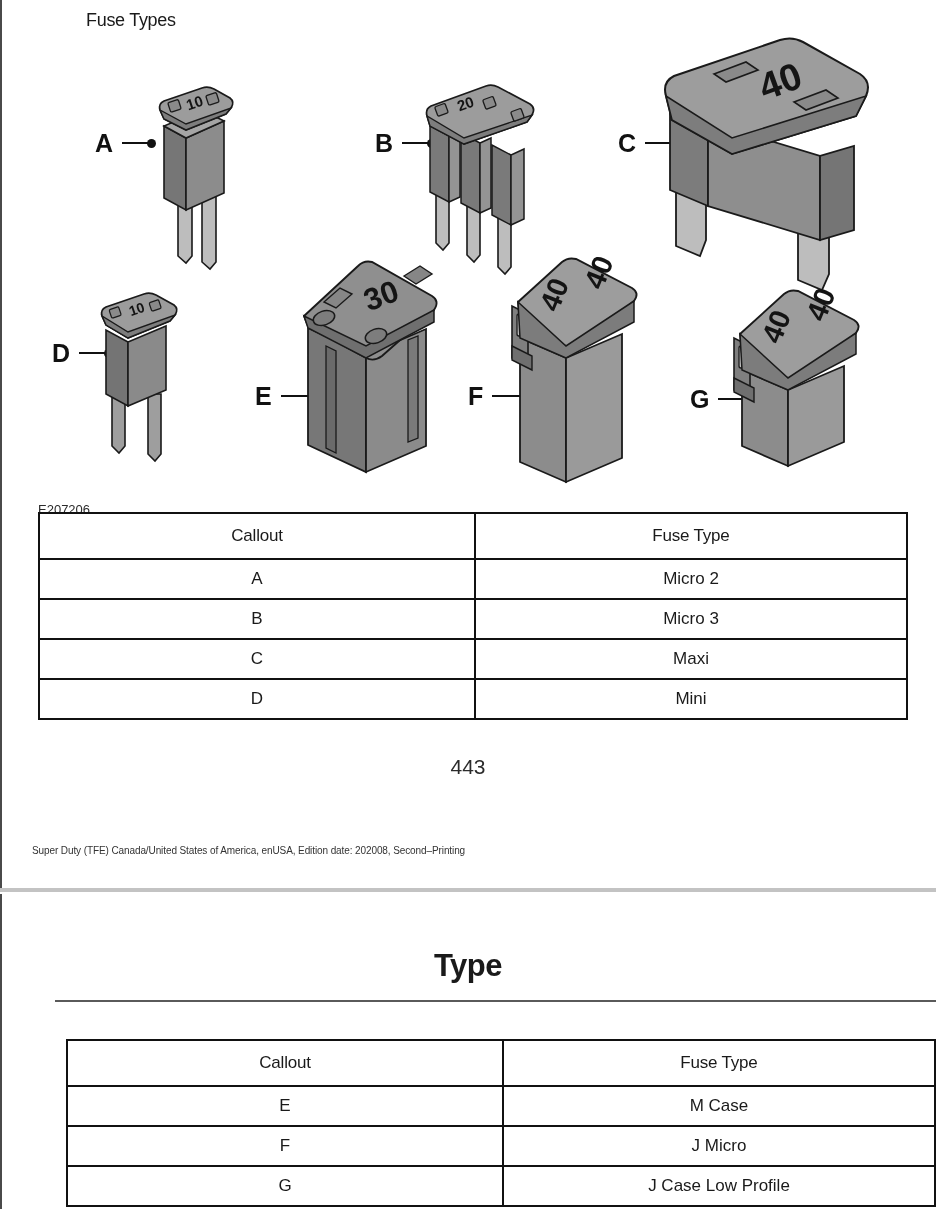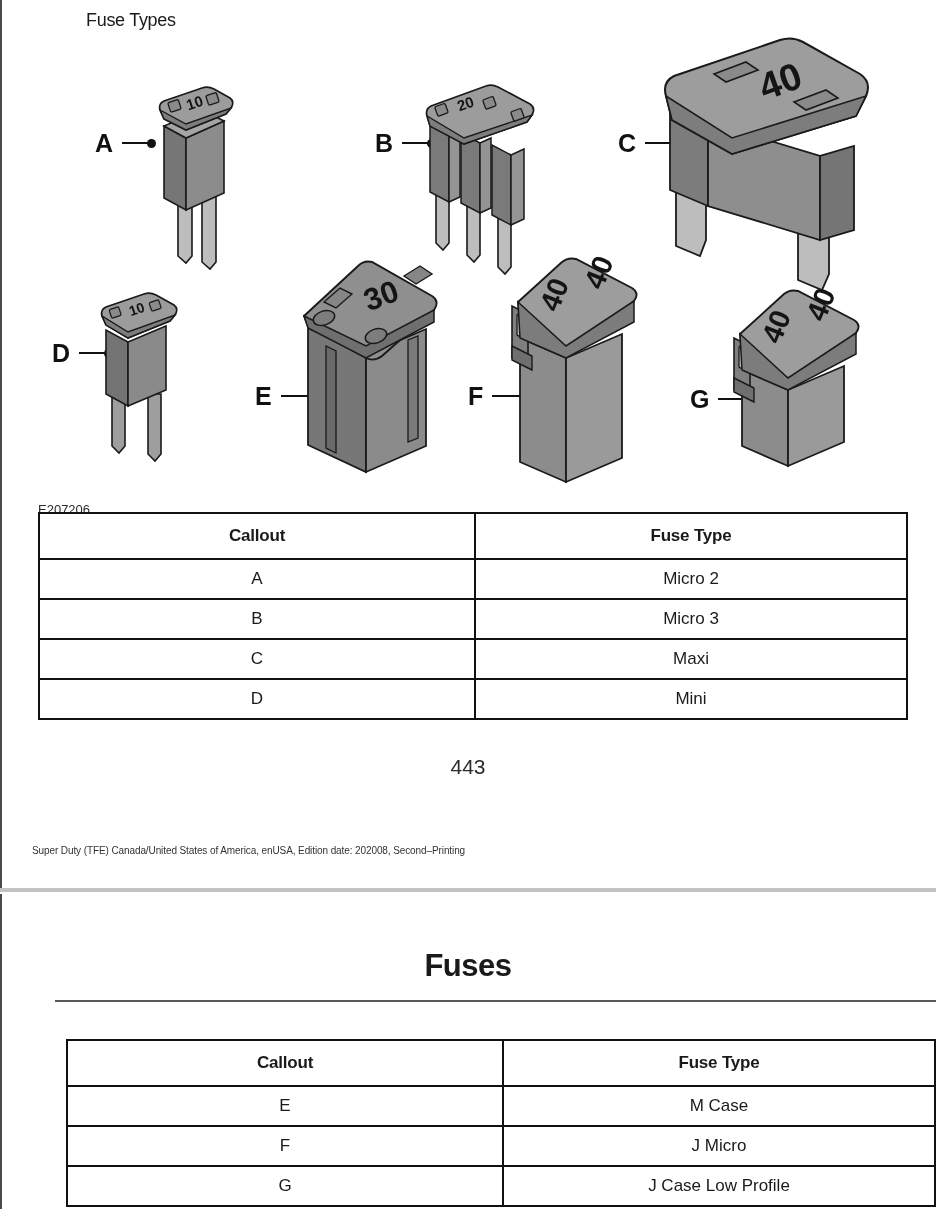--- a/index.html
+++ b/index.html
@@ -114,21 +114,21 @@
     table-layout: fixed;
   }
   .data-table td, .data-table th {
     border: 2px solid #111;
     text-align: center;
     font-weight: normal;
     font-size: 17px;
     color: #1a1a1a;
   }
   .data-table th {
-    font-weight: bold;
+    font-weight: normal;
     font-size: 17px;
     letter-spacing: -0.2px;
   }
 
   #table-one { left: 38px; top: 512px; width: 860px; }
   #table-one th { height: 42px; }
   #table-one td { height: 36px; }
 
   #table-two { left: 66px; top: 1039px; width: 860px; }
   #table-two th { height: 42px; }
@@ -350,21 +350,21 @@
     <tr>
       <td>D</td>
       <td>Mini</td>
     </tr>
   </tbody>
 </table>
 
 <div class="page-number">443</div>
 <div class="footer-note">Super Duty (TFE) Canada/United States of America, enUSA, Edition date: 202008, Second–Printing</div>
 
-<div class="page2-title">Fuses</div>
+<div class="page2-title">Type</div>
 <div class="page2-rule"></div>
 
 <table class="data-table" id="table-two">
   <thead>
     <tr>
       <th style="width:432px;">Callout</th>
       <th style="width:428px;">Fuse Type</th>
     </tr>
   </thead>
   <tbody>

